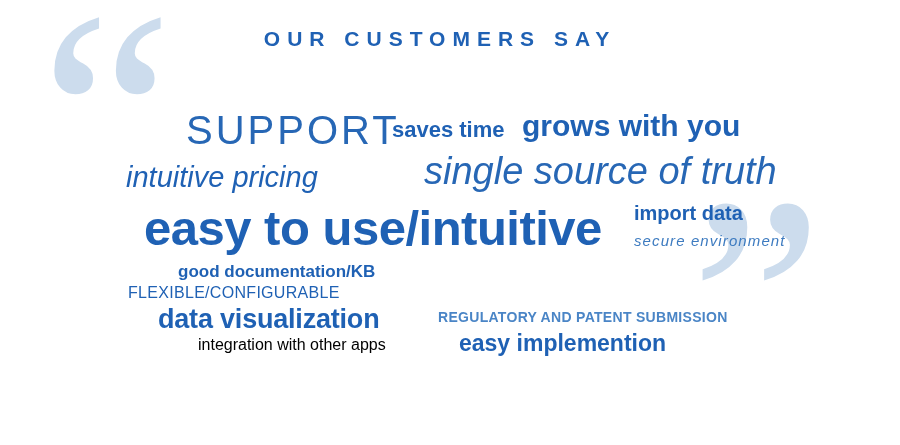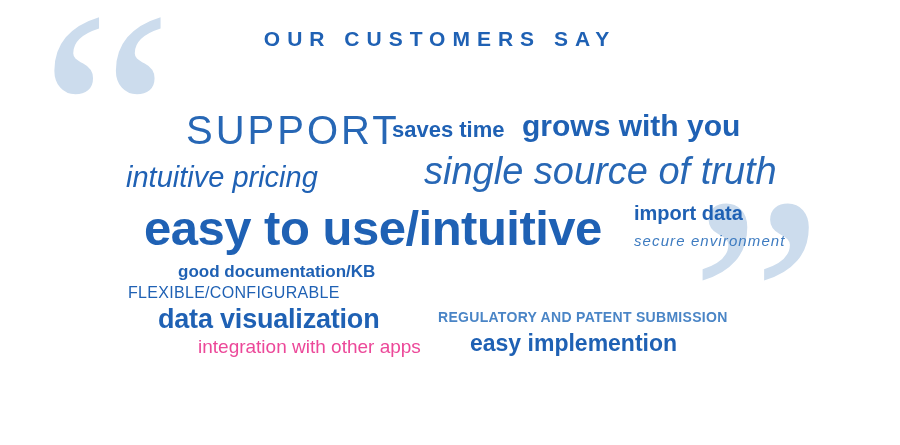--- a/index.html
+++ b/index.html
@@ -74,22 +74,22 @@
   #w-reasonable-pricing { left: 126px; top: 163px; font-size: 29px; font-style: italic; font-weight: 300; }
   #w-single-source      { left: 424px; top: 152px; font-size: 38px; font-style: italic; font-weight: 300; color: #2767b5; }
   #w-easy-intuitive     { left: 96px; top: 204px; font-size: 49px; font-weight: bold; letter-spacing: -0.5px; margin-left: 48px; }
   #w-import-data        { left: 634px; top: 203px; font-size: 20px; font-weight: bold; }
   #w-secure-env         { left: 634px; top: 233px; font-size: 15px; font-style: italic; letter-spacing: 1.1px; color: #3d7bc0; }
   #w-good-doc           { left: 178px; top: 263px; font-size: 17px; font-weight: bold; }
   #w-flexible-config    { left: 128px; top: 285px; font-size: 16px; font-weight: normal; letter-spacing: 0.3px; }
   #w-enhanced-collab    { left: 376px; top: 258px; font-size: 38px; font-weight: bold; letter-spacing: -0.3px; }
   #w-data-viz           { left: 158px; top: 306px; font-size: 27px; font-weight: bold; letter-spacing: -0.2px; }
   #w-regulatory         { left: 438px; top: 310px; font-size: 14px; font-weight: bold; letter-spacing: 0.3px; color: #4a85c6; }
-  #w-integration        { left: 198px; top: 337px; font-size: 19px; font-weight: 300; color: #ec4899; }
-  #w-easy-impl          { left: 470px; top: 332px; font-size: 23px; font-weight: bold; }
+  #w-integration        { left: 198px; top: 337px; font-size: 16px; font-weight: 300; color: #000000; }
+  #w-easy-impl          { left: 459px; top: 332px; font-size: 23px; font-weight: bold; }
 </style>
 </head>
 <body>
 
 <div id="slide">
 
   <div class="quote-mark" id="quote-open">“</div>
 
   <div class="quote-mark" id="quote-close">”</div>
 

